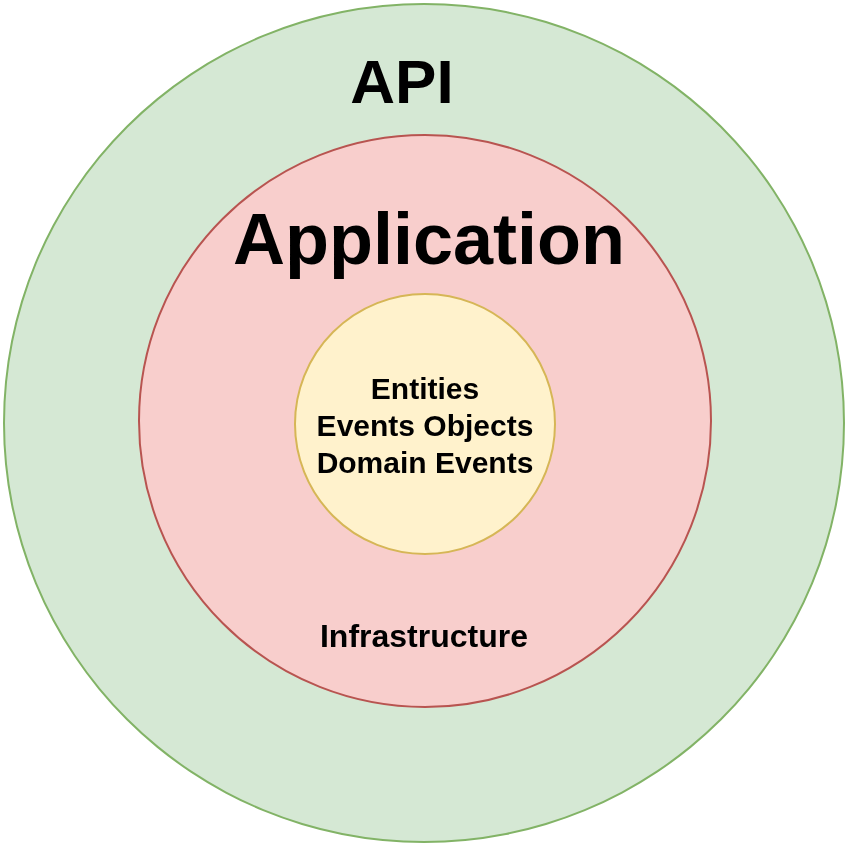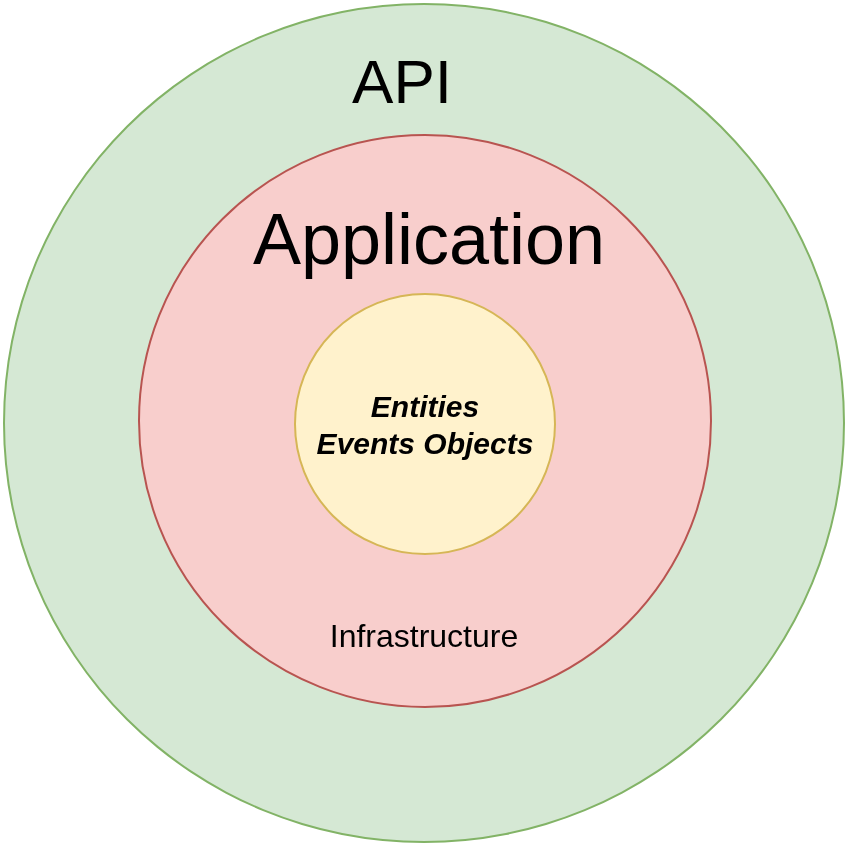--- a/index.html
+++ b/index.html
@@ -35,21 +35,21 @@
   }
   .ring-inner {
     left: 294px;
     top: 293px;
     width: 262px;
     height: 262px;
   }
   .label {
     position: absolute;
     transform: translate(-50%, -50%);
-    font-weight: normal;
+    font-weight: bold;
     color: #000000;
     white-space: nowrap;
     line-height: 1;
   }
   .label-api {
     left: 402px;
     top: 82px;
     font-size: 62px;
   }
   .label-application {
@@ -66,21 +66,20 @@
     position: absolute;
     left: 425px;
     top: 425px;
     transform: translate(-50%, -50%);
     text-align: center;
     font-size: 30px;
     font-weight: bold;
     line-height: 37px;
     color: #000000;
     white-space: nowrap;
-    font-style: italic;
   }
 </style>
 </head>
 <body>
 
 <div class="canvas">
 
   <div class="ring ring-outer" style="background-color: rgb(213, 232, 212); border-color: rgb(130, 179, 102);"></div>
 
   <div class="ring ring-middle" style="background-color: rgb(248, 206, 204); border-color: rgb(184, 84, 80);"></div>
@@ -89,15 +88,16 @@
 
   <div class="label label-api">API</div>
 
   <div class="label label-application">Application</div>
 
   <div class="label label-infrastructure">Infrastructure</div>
 
   <div class="domain-text">
     <div>Entities</div>
     <div>Events Objects</div>
+    <div>Domain Events</div>
   </div>
 
 </div>
 
 </body></html>

